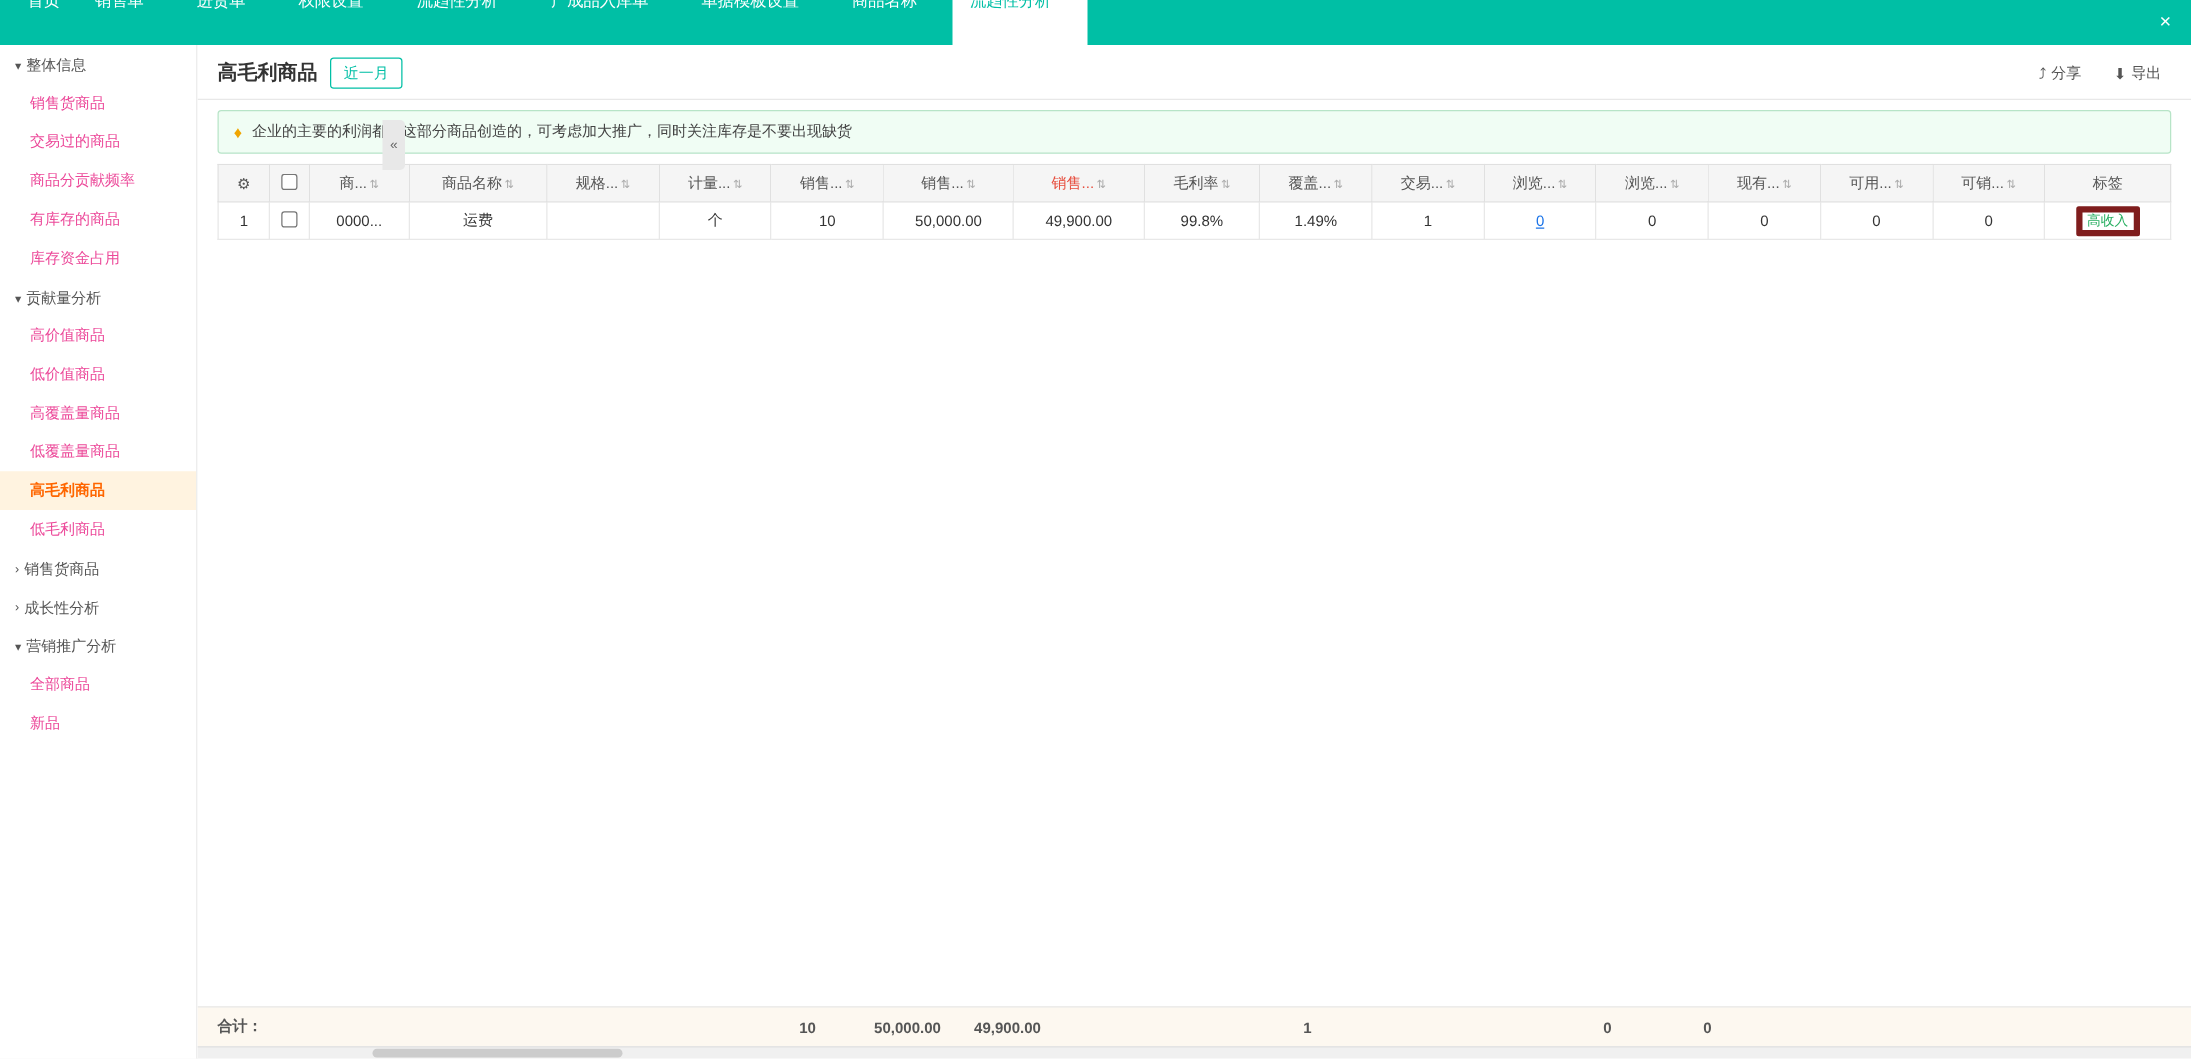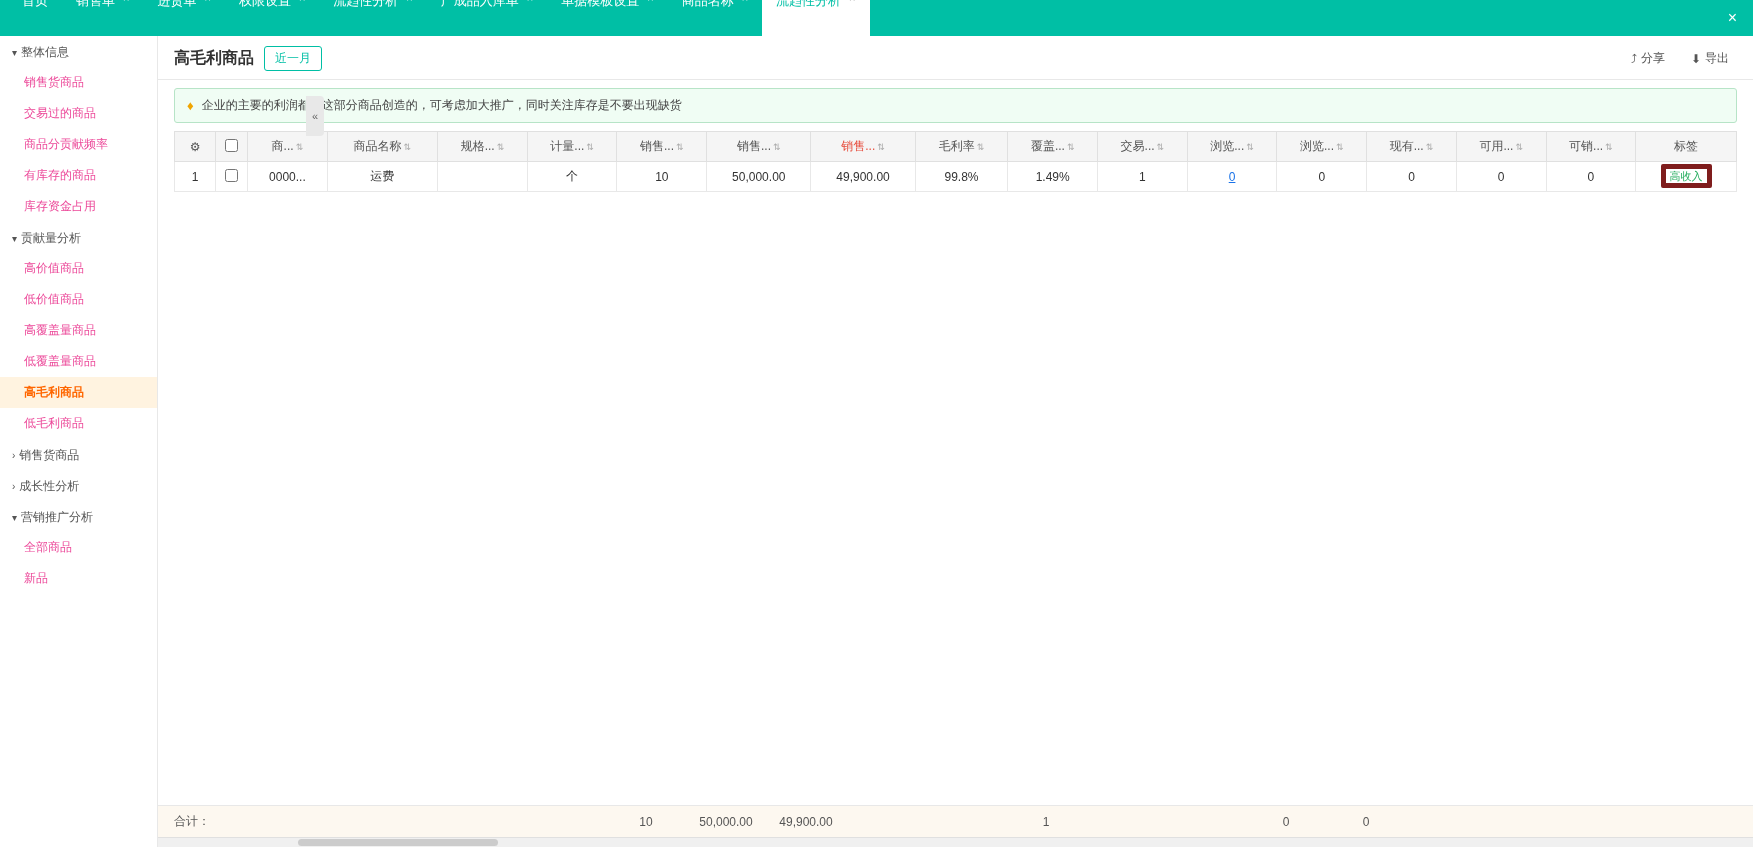--- a/index.html
+++ b/index.html
@@ -226,20 +226,21 @@
     
     .table-footer {
       display: flex;
       align-items: center;
       background: #fdf8f0;
       border-top: 1px solid #e8e8e8;
       padding: 7px 16px;
       font-size: 12px;
       color: #555;
       gap: 0;
+      font-weight: bold;
     }
     .footer-label { margin-right: 8px; }
     .footer-cell {
       min-width: 80px;
       text-align: center;
       padding: 0 8px;
     }
 
     
     .scrollbar-area {

